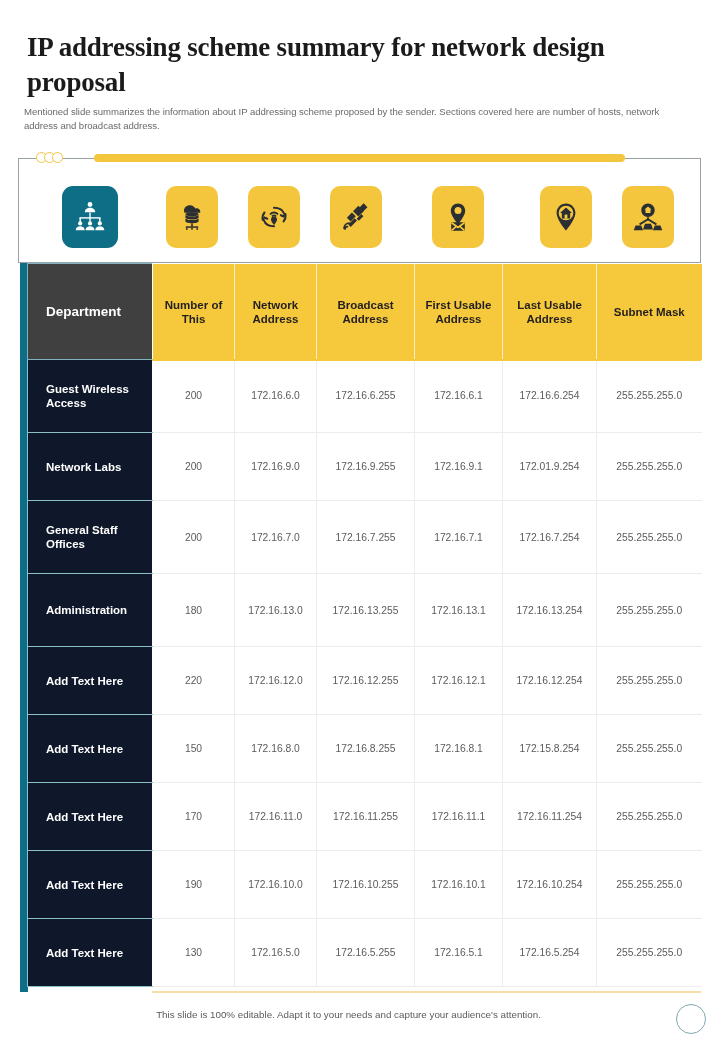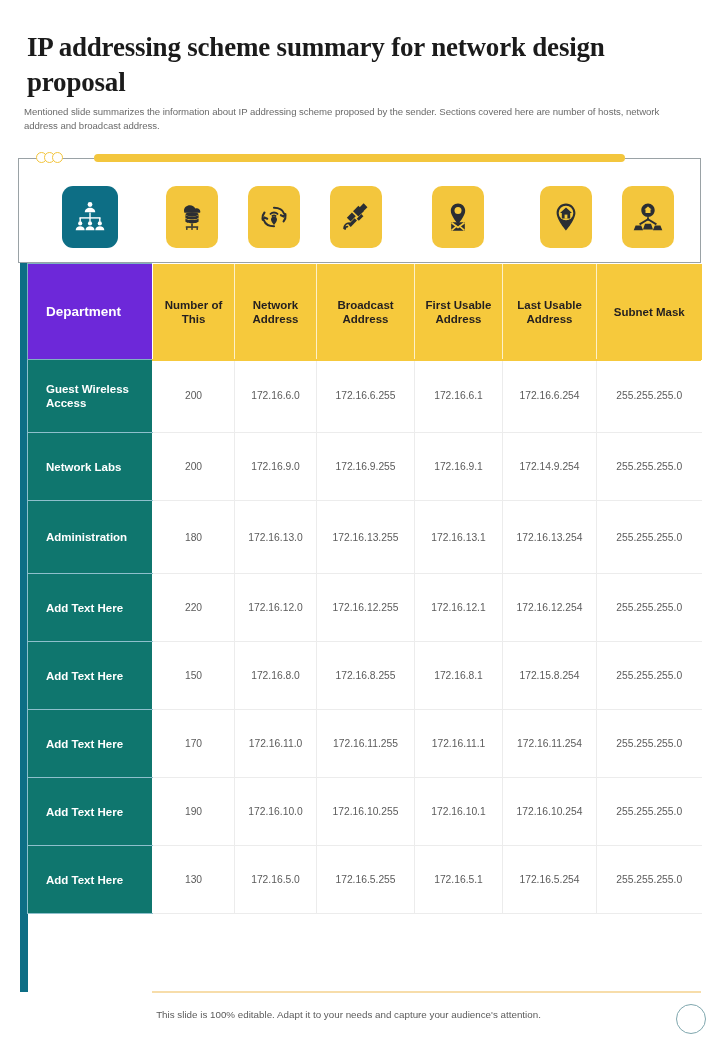--- a/index.html
+++ b/index.html
@@ -149,21 +149,21 @@
     font-size: 11.5px;
     font-weight: bold;
     line-height: 14px;
     height: 96px;
     text-align: center;
     padding: 0 4px;
     border-right: 1px solid #fdf0c8;
     box-sizing: border-box;
   }
   .tbl th.dept-head {
-    background: #6d28d9;
+    background: #404040;
     color: #ffffff;
     text-align: left;
     padding-left: 18px;
     font-size: 13.5px;
     border: 1px solid #7fb3c1;
     border-right: 1px solid #ffffff;
   }
   .tbl th:last-child { border-right: none; }
 
   .tbl td {
@@ -171,21 +171,21 @@
     font-size: 10.3px;
     color: #5b5b5b;
     text-align: center;
     border-right: 1px solid #ececec;
     border-bottom: 1px solid #ececec;
     padding: 0 3px;
     box-sizing: border-box;
   }
   .tbl td:last-child { border-right: none; }
   .tbl td.dept-cell {
-    background: #0f766e;
+    background: #0f172a;
     color: #ffffff;
     font-weight: bold;
     font-size: 11.5px;
     line-height: 14px;
     text-align: left;
     padding-left: 18px;
     border-right: 1px solid #ffffff;
     border-bottom: 1px solid #8ec0cc;
     border-left: 1px solid #8ec0cc;
   }
@@ -395,21 +395,30 @@
           <td>172.16.6.1</td>
           <td>172.16.6.254</td>
           <td>255.255.255.0</td>
         </tr>
         <tr class="short">
           <td class="dept-cell">Network Labs</td>
           <td>200</td>
           <td>172.16.9.0</td>
           <td>172.16.9.255</td>
           <td>172.16.9.1</td>
-          <td>172.14.9.254</td>
+          <td>172.01.9.254</td>
+          <td>255.255.255.0</td>
+        </tr>
+        <tr class="tall">
+          <td class="dept-cell">General Staff Offices</td>
+          <td>200</td>
+          <td>172.16.7.0</td>
+          <td>172.16.7.255</td>
+          <td>172.16.7.1</td>
+          <td>172.16.7.254</td>
           <td>255.255.255.0</td>
         </tr>
         <tr class="tall">
           <td class="dept-cell">Administration</td>
           <td>180</td>
           <td>172.16.13.0</td>
           <td>172.16.13.255</td>
           <td>172.16.13.1</td>
           <td>172.16.13.254</td>
           <td>255.255.255.0</td>

